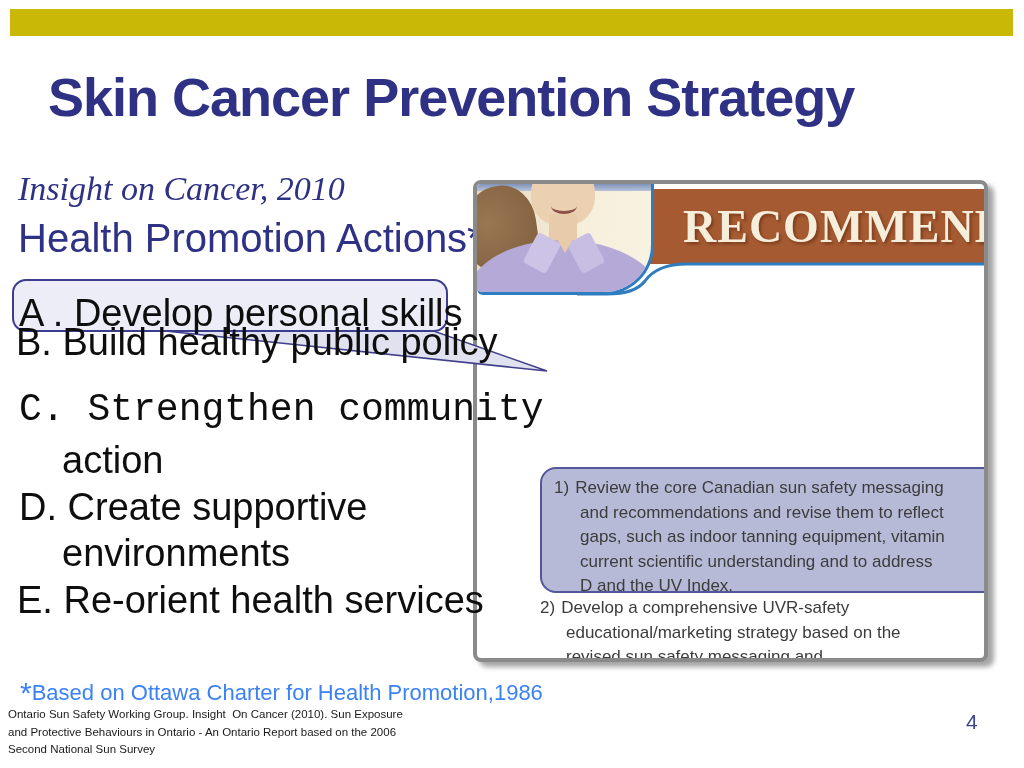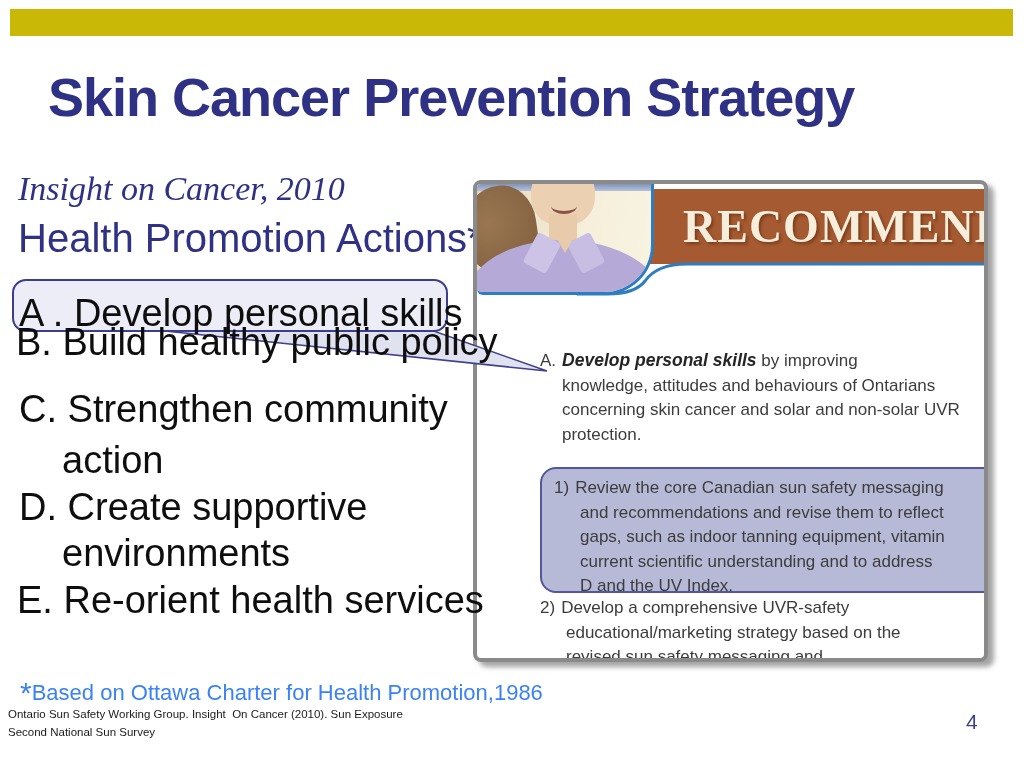--- a/index.html
+++ b/index.html
@@ -108,26 +108,20 @@
       <div class="abs p-hair"></div>
       <div class="abs p-face"></div>
       <div class="abs p-smile"></div>
       <div class="abs p-neck"></div>
       <div class="abs p-blouse"></div>
       <div class="abs p-collar-l"></div>
       <div class="abs p-collar-r"></div>
       <div class="abs p-v"></div>
     </div>
 
-    <div class="abs rtext reca">
-      <div class="rline"><span class="rmark">A.</span><span class="rbold">Develop personal skills</span><span> by improving</span></div>
-      <div class="rline ind">knowledge, attitudes and behaviours of Ontarians</div>
-      <div class="rline ind">concerning skin cancer and solar and non-solar UVR</div>
-      <div class="rline ind">protection.</div>
-    </div>
 
     <div class="abs rtext recbox">
       <div class="rline"><span class="rmark">1)</span><span>Review the core Canadian sun safety messaging</span></div>
       <div class="rline ind">and recommendations and revise them to reflect</div>
       <div class="rline ind">gaps, such as indoor tanning equipment, vitamin</div>
       <div class="rline ind">current scientific understanding and to address</div>
       <div class="rline ind">D and the UV Index.</div>
     </div>
 
     <div class="abs rtext rec2">
@@ -138,28 +132,29 @@
   </div>
 
   <svg class="abs tailsvg" viewBox="0 0 1024 768">
     <polygon points="165,331 428,329 547,371" fill="#e1e2f0" stroke="#40408c" stroke-width="1.5"></polygon>
   </svg>
 
   <div class="abs abox"></div>
 
   <div class="abs act" style="left:19px;top:292px;">A . Develop personal skills</div>
   <div class="abs act" style="left:16px;top:321px;">B. Build healthy public policy</div>
-  <div class="abs act" style="left:19px;top:388px;">C. Strengthen community</div>
+  <div class="abs act" style="left:19px;top:388px;font-family:Liberation Mono, monospace;">C. Strengthen community</div>
   <div class="abs act" style="left:62px;top:439px;">action</div>
   <div class="abs act" style="left:19px;top:486px;">D. Create supportive</div>
   <div class="abs act" style="left:62px;top:532px;">environments</div>
   <div class="abs act" style="left:17px;top:579px;">E. Re-orient health services</div>
 
   <div class="abs footnote"><span class="fn-star">*</span><span class="fn-text">Based on Ottawa Charter for Health Promotion,1986</span></div>
 
   <div class="abs citation">
     <div>Ontario Sun Safety Working Group. Insight  On Cancer (2010). Sun Exposure</div>
+    <div>and Protective Behaviours in Ontario - An Ontario Report based on the 2006</div>
     <div>Second National Sun Survey</div>
   </div>
 
   <div class="abs pagenum">4</div>
 
 </div>
 
 </body></html>

